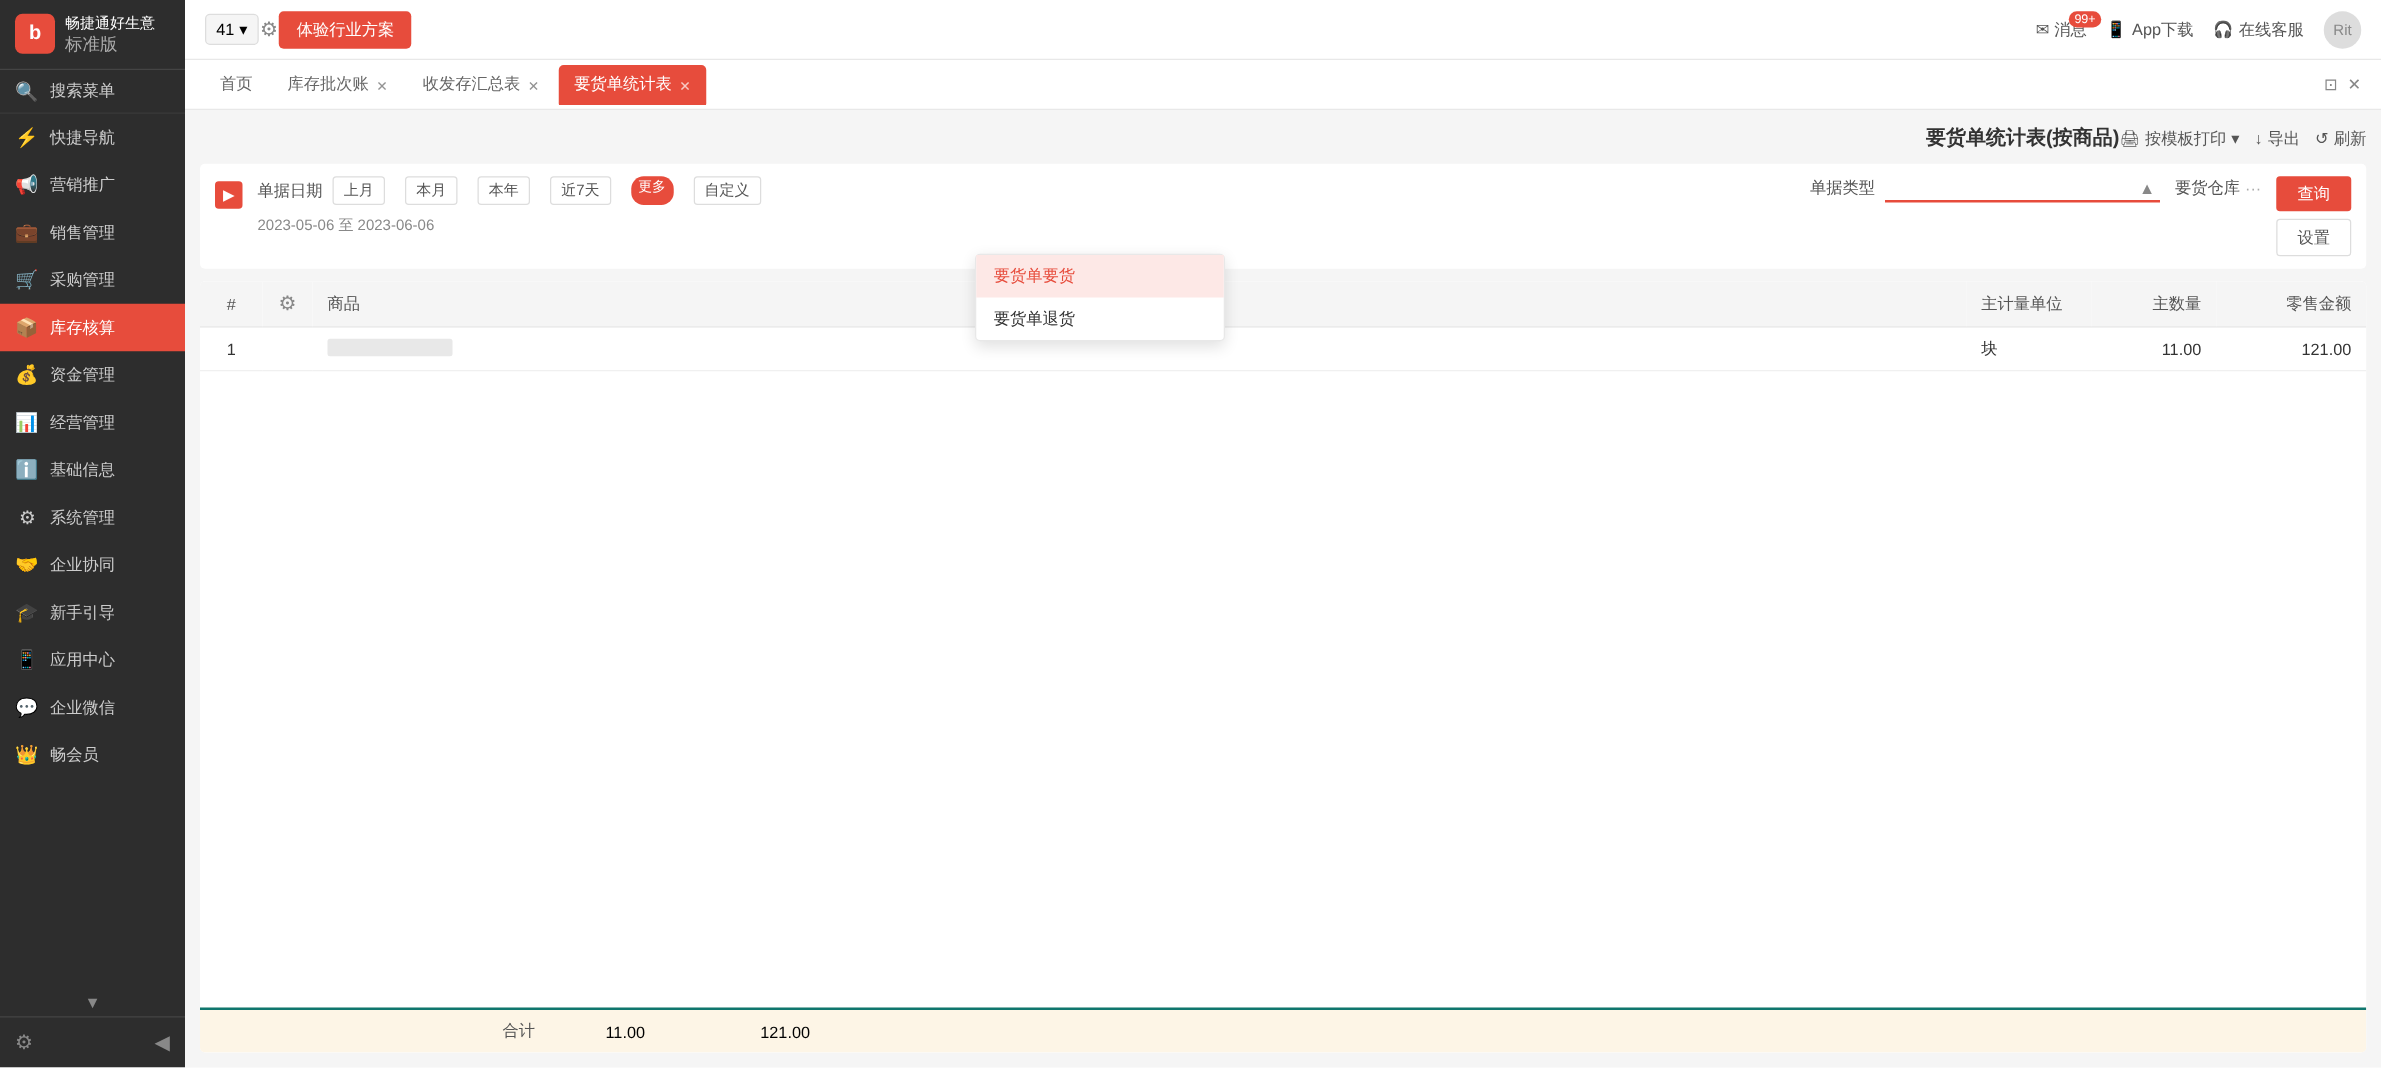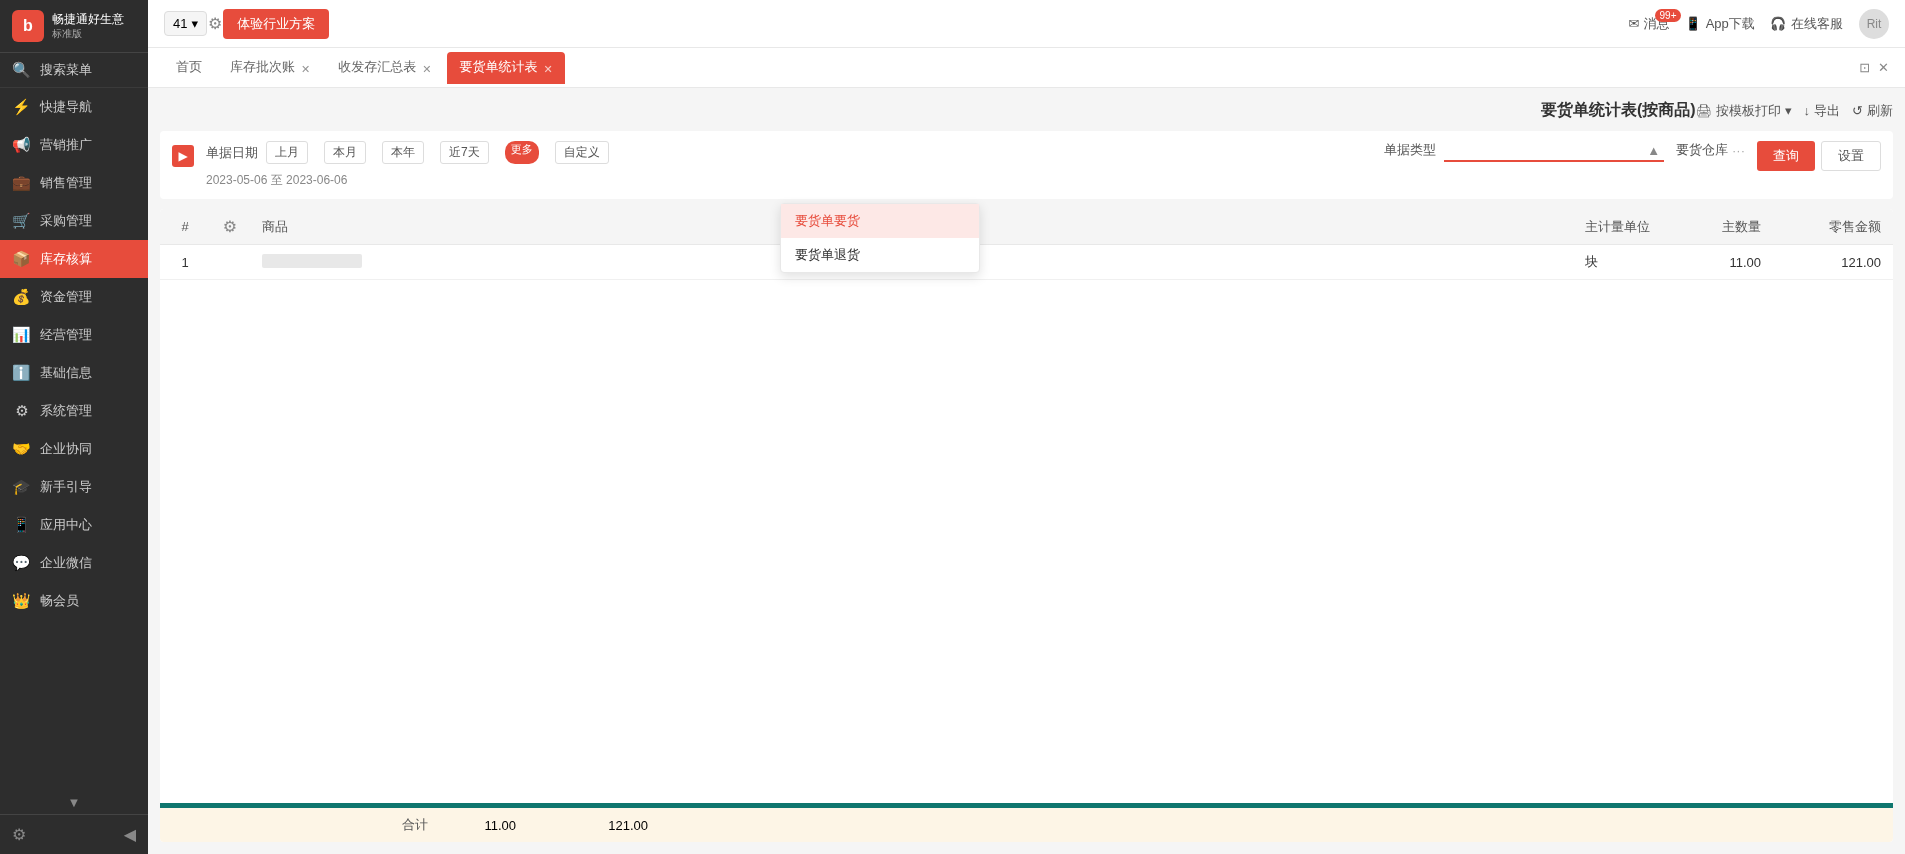--- a/index.html
+++ b/index.html
@@ -30,21 +30,21 @@
       display: flex;
       align-items: center;
       justify-content: center;
       color: white;
       font-weight: bold;
       font-size: 16px;
       margin-right: 8px;
       flex-shrink: 0;
     }
     .sidebar-logo-text { font-size: 12px; color: #fff; line-height: 1.4; }
-    .sidebar-logo-sub { font-size: 10px; color: #aaa; }
+    .sidebar-logo-sub { font-size: 14px; color: #aaa; }
 
     .sidebar-search {
       display: flex;
       align-items: center;
       padding: 8px 12px;
       color: #ccc;
       cursor: pointer;
       font-size: 13px;
       border-bottom: 1px solid #3a3a3a;
     }
@@ -352,21 +352,21 @@
       display: flex;
       align-items: center;
       gap: 4px;
       margin-left: auto;
     }
     .filter-warehouse-label { color: #555; font-size: 13px; }
     .filter-warehouse-dots { color: #aaa; cursor: pointer; }
 
     .filter-actions {
       display: flex;
-      flex-direction: row;
+      flex-direction: column;
       gap: 6px;
       flex-shrink: 0;
     }
     .btn-query {
       background: #e74c3c;
       color: white;
       border: none;
       border-radius: 3px;
       padding: 5px 16px;
       cursor: pointer;
@@ -422,21 +422,21 @@
     .col-amount { width: 120px; text-align: right; }
     .product-placeholder {
       width: 100px;
       height: 14px;
       background: #e8e8e8;
       border-radius: 2px;
       display: inline-block;
     }
     .table-footer {
       background: #fdf5e6;
-      border-top: 5px solid #0f766e;
+      border-top: 2px solid #0f766e;
       padding: 8px 12px;
     }
     .footer-row {
       display: flex;
       align-items: center;
       font-size: 13px;
     }
     .footer-label { color: #555; min-width: 200px; }
     .footer-qty { min-width: 100px; text-align: right; padding-right: 12px; }
     .footer-amount { min-width: 120px; text-align: right; }

